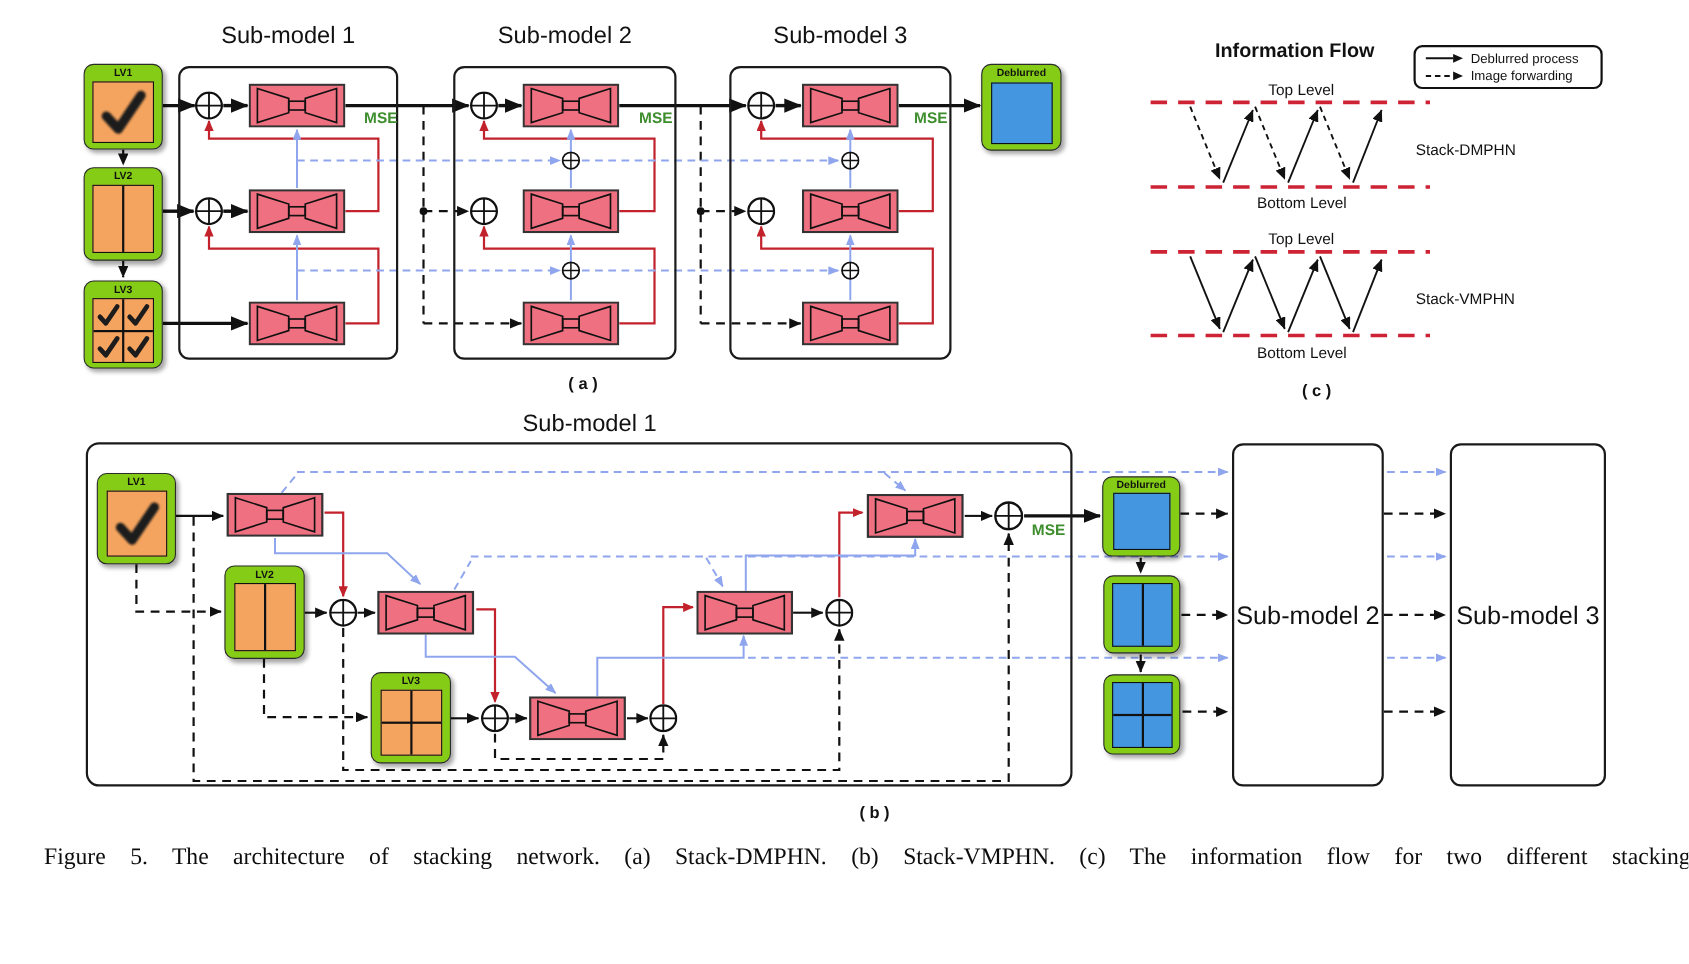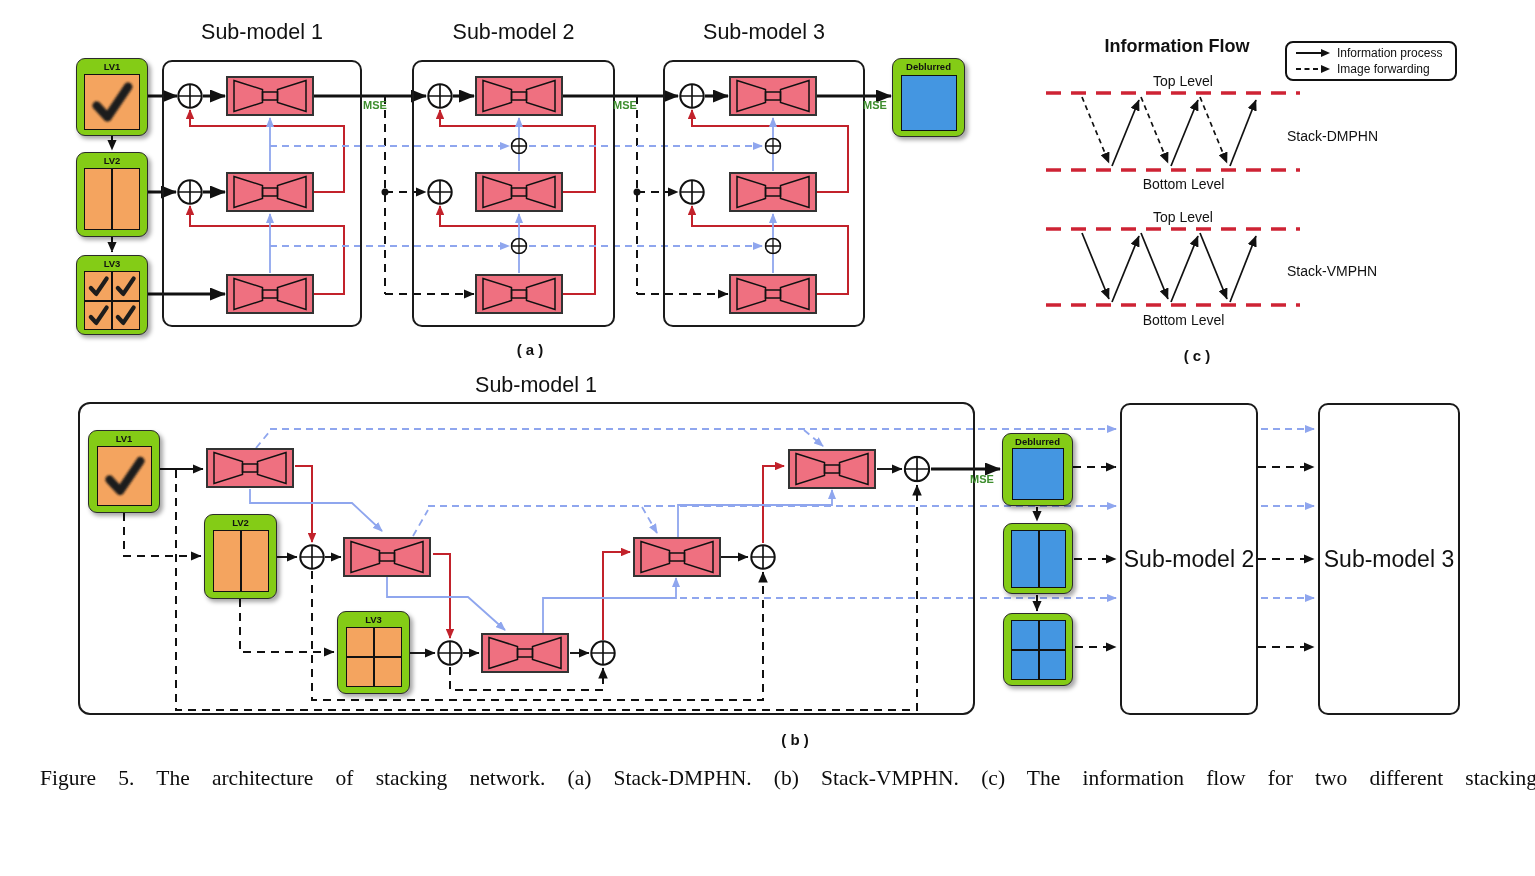--- a/index.html
+++ b/index.html
@@ -1,38 +1,38 @@
 <!DOCTYPE html>
 <html style="--c-block_pink: #EF7080; --c-patch_orange: #F4A45F; --c-deblurred_blue: #4496E1; --c-connector_red: #C2222B; --c-connector_blue: #8FA6EE; --c-level_red: #CE2334; --c-mse_green: #3E8E2E;"><head>
 <meta charset="utf-8">
 <style>
   * { box-sizing: border-box; margin: 0; padding: 0; }
   body { background:#fff; }
   #canvas { position:relative; width:1535px; height:876px; background:#fff;
-            font-family:"Liberation Sans", sans-serif; overflow:hidden; color:#111;border-radius:16px; }
+            font-family:"Liberation Sans", sans-serif; overflow:hidden; color:#111; }
   #wires { position:absolute; left:0; top:0; width:1535px; height:876px; }
 
   .card { position:absolute; background:#84cc16; border:1.8px solid #2b2b2b; border-radius:9px;
           box-shadow:2.5px 3px 4px rgba(0,0,0,.35); }
   .card .lbl { position:absolute; top:1.5px; left:0; right:0; text-align:center;
                font-size:9.5px; font-weight:700; color:#111; }
   .patch { position:absolute; border:1.8px solid #111; background:var(--c-patch_orange,#F4A45F); }
   .patch.blue { background:var(--c-deblurred_blue,#4496E1); }
   .vdiv { position:absolute; top:0; bottom:0; left:calc(50% - 1px); width:2px; background:#111; }
   .hdiv { position:absolute; left:0; right:0; top:calc(50% - 1px); height:2px; background:#111; }
   .chk  { position:absolute; }
 
   .obox { position:absolute; border:2px solid #1a1a1a; border-radius:10px; background:transparent; }
   .bigbox { border-width:2.5px; border-radius:12px; }
   .smbox { position:absolute; border:2px solid #1a1a1a; border-radius:10px; background:#fff;
            display:flex; align-items:center; justify-content:center; font-size:23px; }
 
   .t-sub  { position:absolute; text-align:center; font-size:21.5px; font-weight:500; }
   .t-part { position:absolute; text-align:center; font-size:15px; font-weight:600; }
-  .t-mse  { position:absolute; font-size:11px; font-weight:600; color:var(--c-mse_green,#3E8E2E);margin-left:32px; }
+  .t-mse  { position:absolute; font-size:14px; font-weight:600; color:var(--c-mse_green,#3E8E2E); }
   .t-if   { position:absolute; text-align:center; font-weight:700; font-size:18px; }
   .t-lv   { position:absolute; text-align:center; font-size:14px; }
   .t-stk  { position:absolute; font-size:14px;text-align:center; }
 
   .legend { position:absolute; border:2px solid #111; border-radius:8px; background:#fff;
             display:flex; flex-direction:column; justify-content:center; gap:2px; padding:3px 6px 3px 9px; }
   .lrow { display:flex; align-items:center; gap:7px; font-size:12px; height:16px; }
 
   .caption { position:absolute; font-family:"Liberation Serif", serif; font-size:21.5px;
              line-height:33.4px; color:#0d0d0d; }
@@ -289,21 +289,21 @@
 
 <div class="t-part" style="left:480px;top:341px;width:100px;">( a )</div>
 
 <div class="t-if" style="left:1092px;top:36px;width:170px;">Information Flow</div>
 <div class="legend" style="left:1285px;top:41px;width:172px;height:40px;">
   <div class="lrow">
     <svg width="34" height="10" viewBox="0 0 34 10">
           <line x1="0" y1="5" x2="25" y2="5" stroke="#111" stroke-width="1.8"></line>
           <polygon points="25,1 34,5 25,9" fill="#111"></polygon>
         </svg>
-    <span>Information process</span>
+    <span>Deblurred process</span>
   </div>
   <div class="lrow">
     <svg width="34" height="10" viewBox="0 0 34 10">
           <line x1="0" y1="5" x2="25" y2="5" stroke="#111" stroke-width="1.8" stroke-dasharray="5 3.5"></line>
           <polygon points="25,1 34,5 25,9" fill="#111"></polygon>
         </svg>
     <span>Image forwarding</span>
   </div>
 </div>
 

